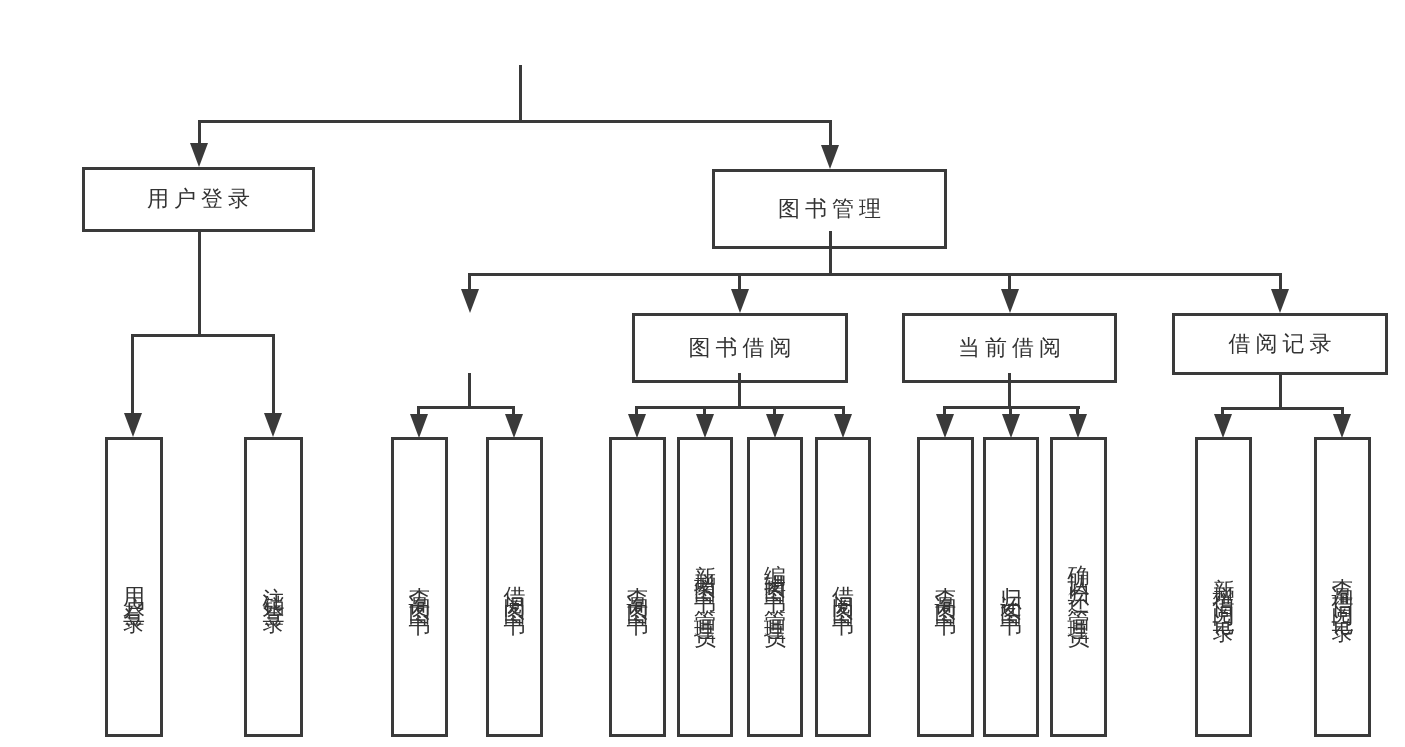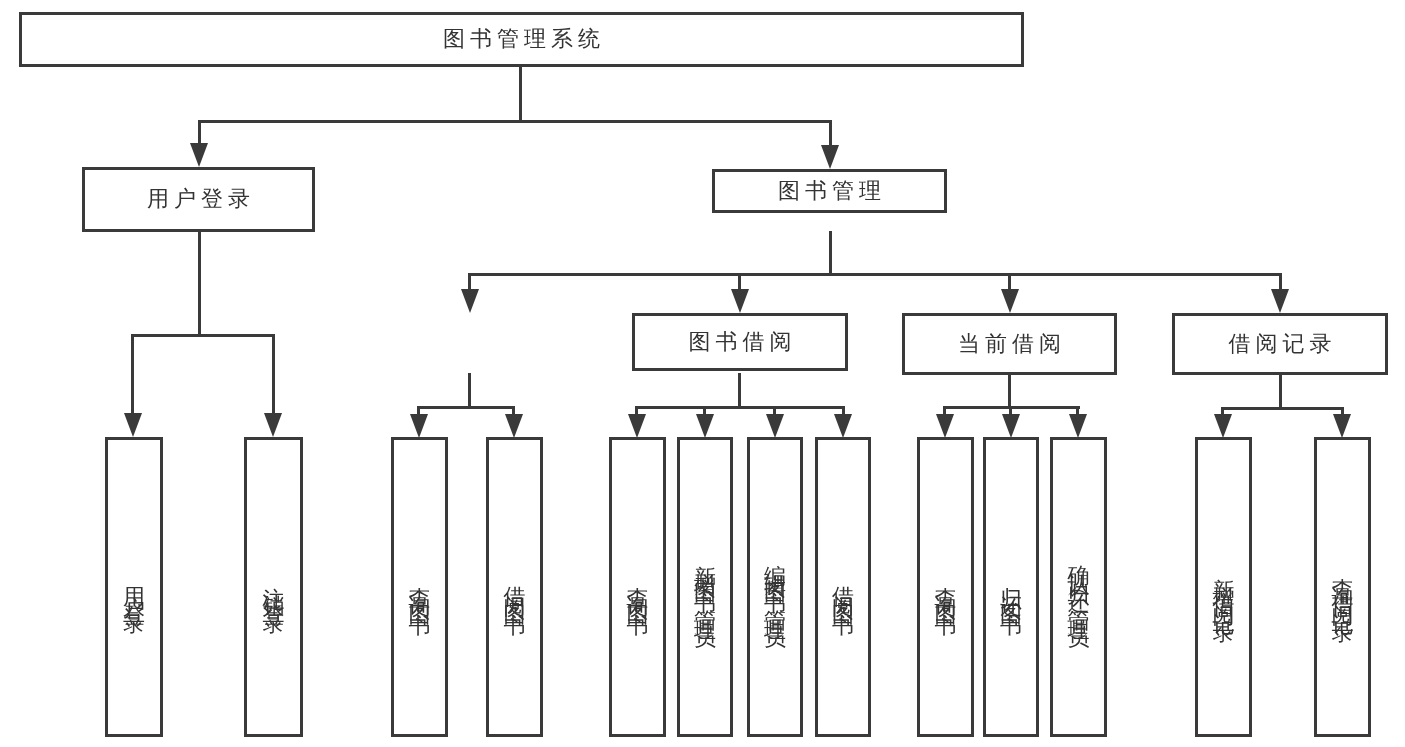--- a/index.html
+++ b/index.html
@@ -53,36 +53,33 @@
     letter-spacing:1px;
     color:var(--watermark);
     white-space:nowrap;
   }
 </style>
 </head>
 <body>
 
 <div class="canvas">
 
-  <div class="box" style="left:19px;top:12px;width:1005px;height:55px">
-    <span class="lbl">图书管理系统</span>
-  </div>
 
   <div class="vline" style="left:519px;top:65px;height:56px"></div>
   <div class="hline" style="left:198px;top:120px;width:634px"></div>
   <div class="vline" style="left:198px;top:120px;height:26px"></div>
   <div class="arrow" style="left:190px;top:143px"></div>
   <div class="vline" style="left:829px;top:120px;height:28px"></div>
   <div class="arrow" style="left:821px;top:145px"></div>
 
   <div class="box" style="left:82px;top:167px;width:233px;height:65px">
     <span class="lbl">用户登录</span>
   </div>
 
-  <div class="box" style="left:712px;top:169px;width:235px;height:44px">
+  <div class="box" style="left:712px;top:169px;width:235px;height:80px">
     <span class="lbl">图书管理</span>
   </div>
 
   <div class="vline" style="left:198px;top:230px;height:104px"></div>
   <div class="hline" style="left:131px;top:334px;width:144px"></div>
   <div class="vline" style="left:131px;top:334px;height:82px"></div>
   <div class="arrow" style="left:124px;top:413px"></div>
   <div class="vline" style="left:272px;top:334px;height:82px"></div>
   <div class="arrow" style="left:264px;top:413px"></div>
 
@@ -90,24 +87,24 @@
   <div class="hline" style="left:468px;top:273px;width:814px"></div>
   <div class="vline" style="left:468px;top:273px;height:18px"></div>
   <div class="arrow" style="left:461px;top:289px"></div>
   <div class="vline" style="left:738px;top:273px;height:18px"></div>
   <div class="arrow" style="left:731px;top:289px"></div>
   <div class="vline" style="left:1008px;top:273px;height:18px"></div>
   <div class="arrow" style="left:1001px;top:289px"></div>
   <div class="vline" style="left:1279px;top:273px;height:18px"></div>
   <div class="arrow" style="left:1271px;top:289px"></div>
 
-  <div class="box" style="left:632px;top:313px;width:216px;height:58px">
+  <div class="box" style="left:632px;top:313px;width:216px;height:70px">
     <span class="lbl">图书借阅</span>
   </div>
-  <div class="box" style="left:902px;top:313px;width:215px;height:62px">
+  <div class="box" style="left:902px;top:313px;width:215px;height:70px">
     <span class="lbl">当前借阅</span>
   </div>
   <div class="box" style="left:1172px;top:313px;width:216px;height:62px">
     <span class="lbl">借阅记录</span>
   </div>
 
   <div class="vline" style="left:468px;top:373px;height:33px"></div>
   <div class="hline" style="left:417px;top:406px;width:98px"></div>
   <div class="vline" style="left:417px;top:406px;height:12px"></div>
   <div class="arrow" style="left:410px;top:414px"></div>

